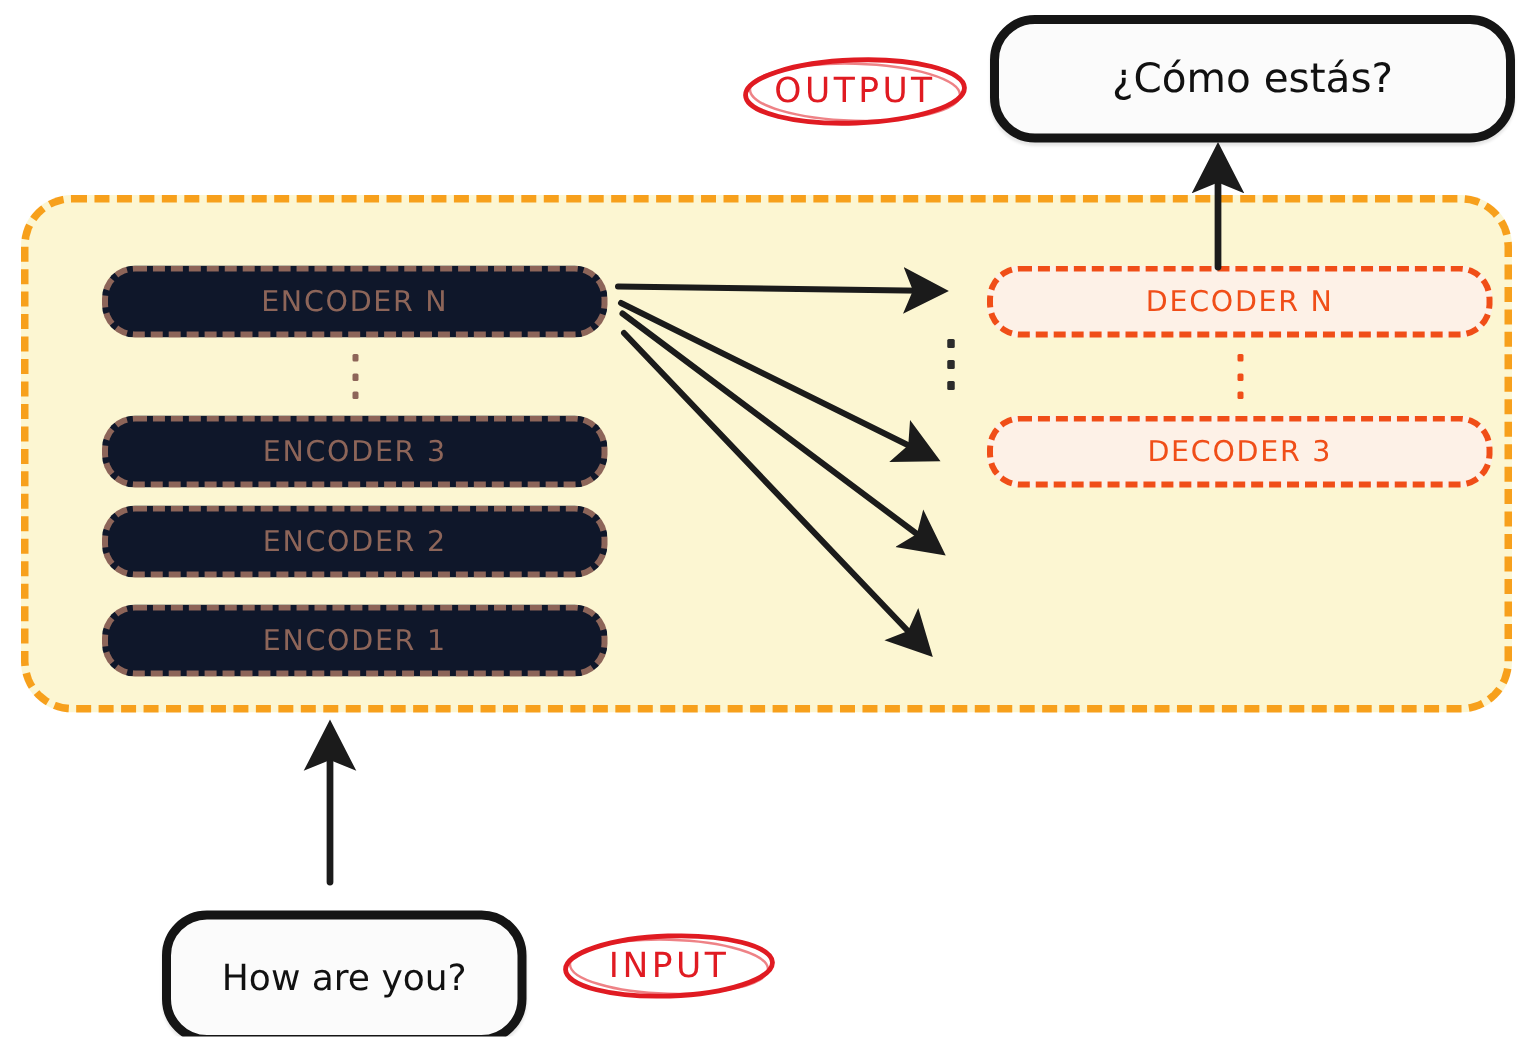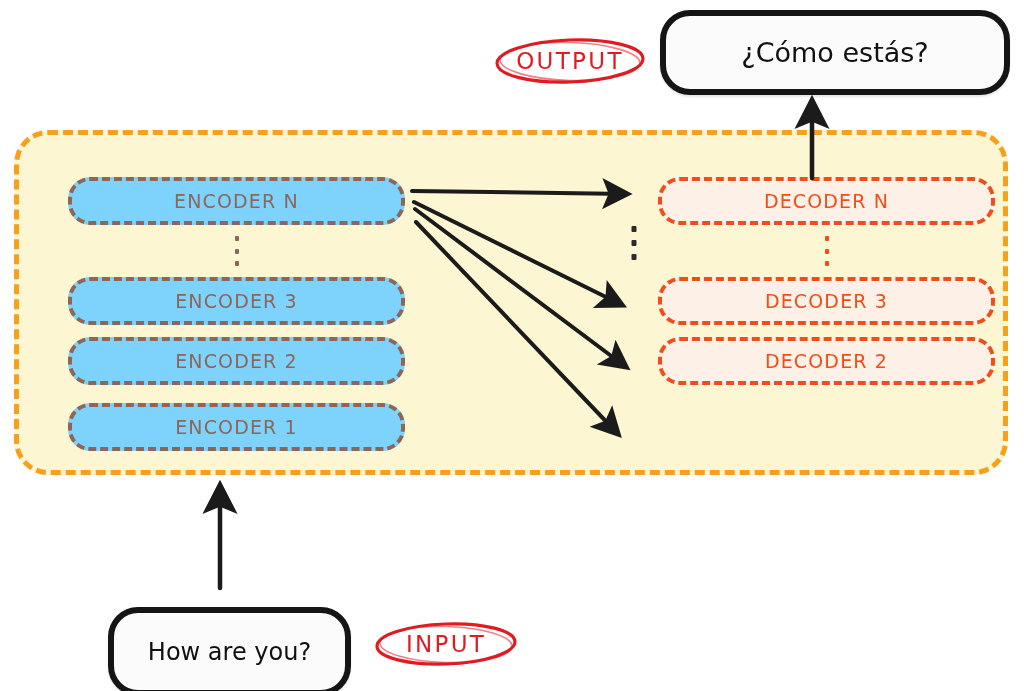--- a/index.html
+++ b/index.html
@@ -46,21 +46,21 @@
     align-items: center;
     justify-content: center;
     letter-spacing: 0.06em;
     font-size: 19px;
     font-family: "DejaVu Sans", sans-serif;
     white-space: nowrap;
   }
   .layer .layer-label { pointer-events: none; }
 
   .encoder-layer {
-    background: #7dd3fc;
+    background: #0f172a;
     border: 4px dashed #8d6559;
     color: #8d6559;
   }
   .decoder-layer {
     background: #fdf1e7;
     border: 4px dashed #f04e18;
     color: #f04e18;
   }
 
   
@@ -197,23 +197,20 @@
       <span class="vdots orange">
         <i></i>
           <i></i>
           <i></i>
       </span>
     </div>
     <div class="layer decoder-layer">
       <span class="layer-label">DECODER 3</span>
     </div>
     <div class="sp-small"></div>
-    <div class="layer decoder-layer">
-      <span class="layer-label">DECODER 2</span>
-    </div>
     <div class="sp-mid"></div>
   </div>
 
 </div>
 
 <svg id="arrow-layer" viewBox="0 0 1024 691">
   <defs>
     <marker id="ah" markerWidth="9" markerHeight="9" refX="6.2" refY="4.5" orient="auto" markerUnits="strokeWidth">
       <path d="M0,0.6 L7.6,4.5 L0,8.4 L1.6,4.5 Z" fill="#1b1b1b"></path>
     </marker>

